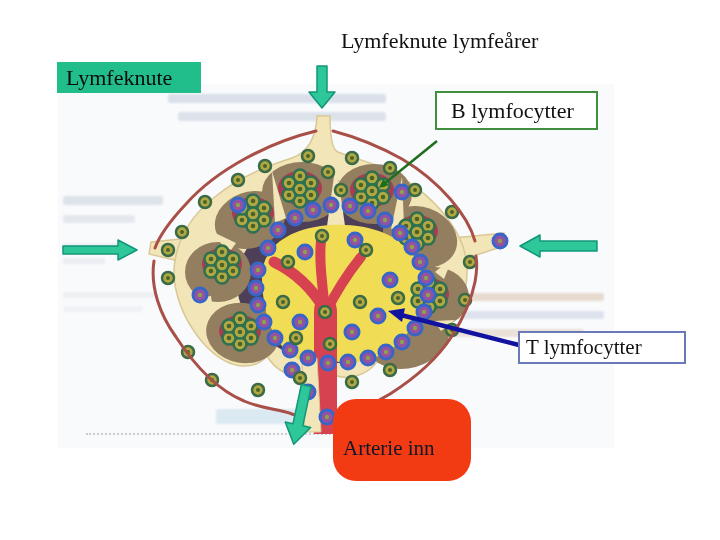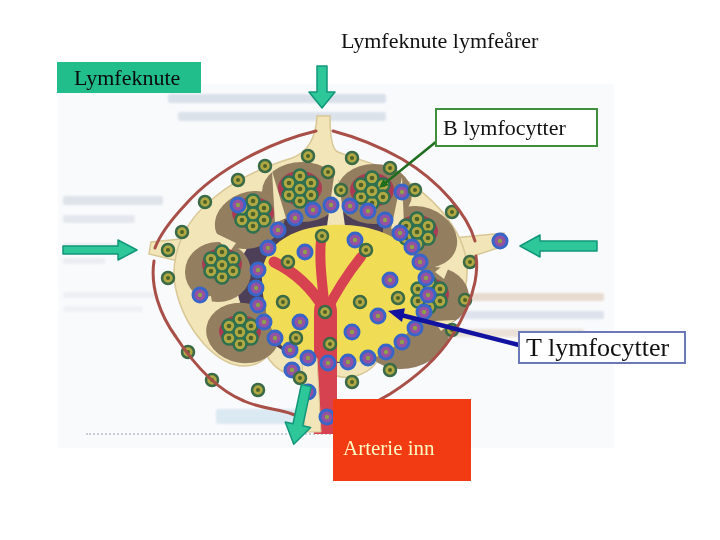--- a/index.html
+++ b/index.html
@@ -13,41 +13,41 @@
   .page-tint{left:58px;top:84px;width:556px;height:364px;background:#f6f8fa;opacity:.65;}
   .bleed{filter:blur(1.3px);border-radius:2px;}
   .dotline{border-top:2px dotted #98a2ac;opacity:.5;}
   
   .title{
     left:341px;top:28px;font-size:22px;color:#111;white-space:nowrap;
   }
   .greenbox{
     left:57px;top:62px;width:144px;height:31px;
     background:var(--label_green_bg);
-    display:flex;align-items:center;padding-left:17px;box-sizing:border-box;
+    display:flex;align-items:center;padding-left:9px;box-sizing:border-box;
     font-size:22px;color:#0a0a0a;
   }
   .bbox{
-    left:435px;top:108px;width:163px;height:39px;
+    left:435px;top:91px;width:163px;height:39px;
     background:#ffffff;border:2px solid var(--b_box_border);box-sizing:border-box;
-    display:flex;align-items:center;padding-left:6px;
+    display:flex;align-items:center;padding-left:14px;
     font-size:22px;color:#111;
   }
   .tbox{
     left:518px;top:331px;width:168px;height:33px;
     background:#ffffff;border:2px solid var(--t_box_border);box-sizing:border-box;
     display:flex;align-items:center;padding-left:6px;
-    font-size:26px;color:#111;
+    font-size:21px;color:#111;
   }
   .redbox{
     left:333px;top:399px;width:138px;height:82px;
     background:var(--label_red_bg);
     display:flex;flex-direction:column;justify-content:space-around;
     padding:20px 0 4px 10px;box-sizing:border-box;
-    font-size:21px;color:#fef9c3;
+    font-size:21px;color:#0f172a;border-radius:23px;
   }
   
   svg{position:absolute;left:0;top:0;}
   .cream{fill:var(--cortex_cream);stroke:#D9C795;stroke-width:1.5;}
   .creamflat{fill:var(--cortex_cream);}
   .foll{fill:var(--follicle_brown);}
   .germ{fill:var(--germinal_red);}
   .purple{fill:var(--paracortex_purple);}
   .yellow{fill:var(--medulla_yellow);}
   .vessel{fill:var(--vessel_red);}

